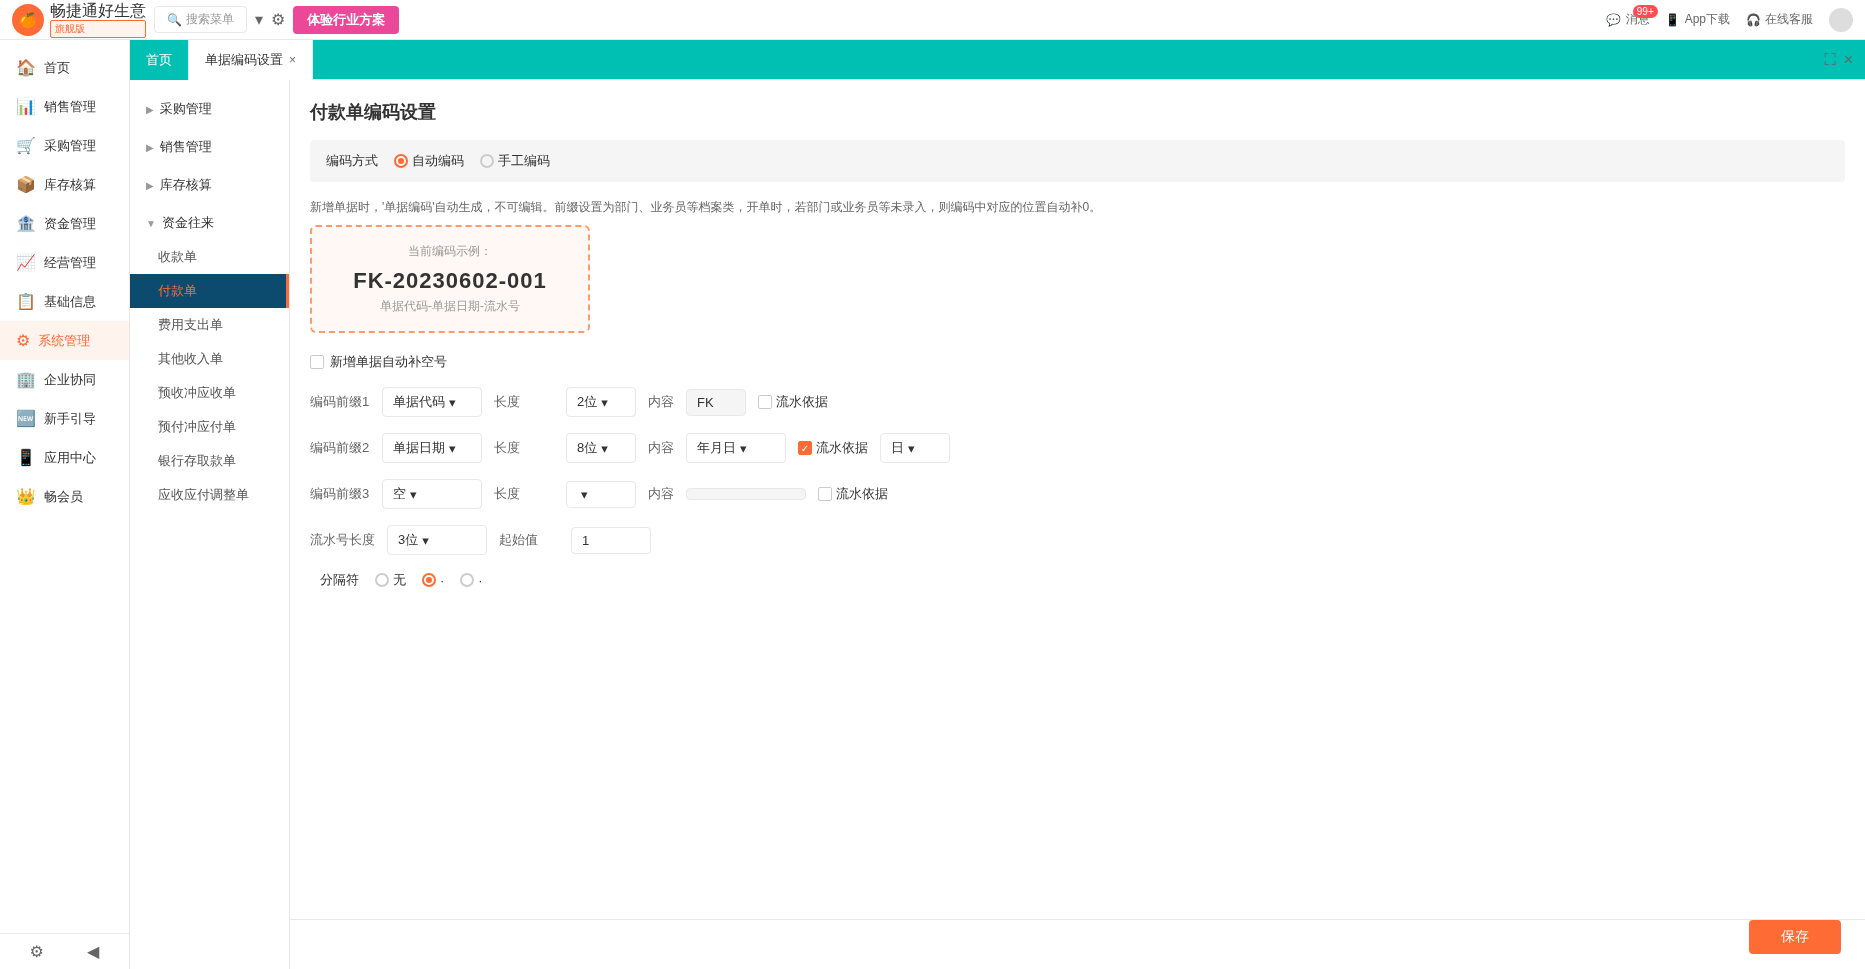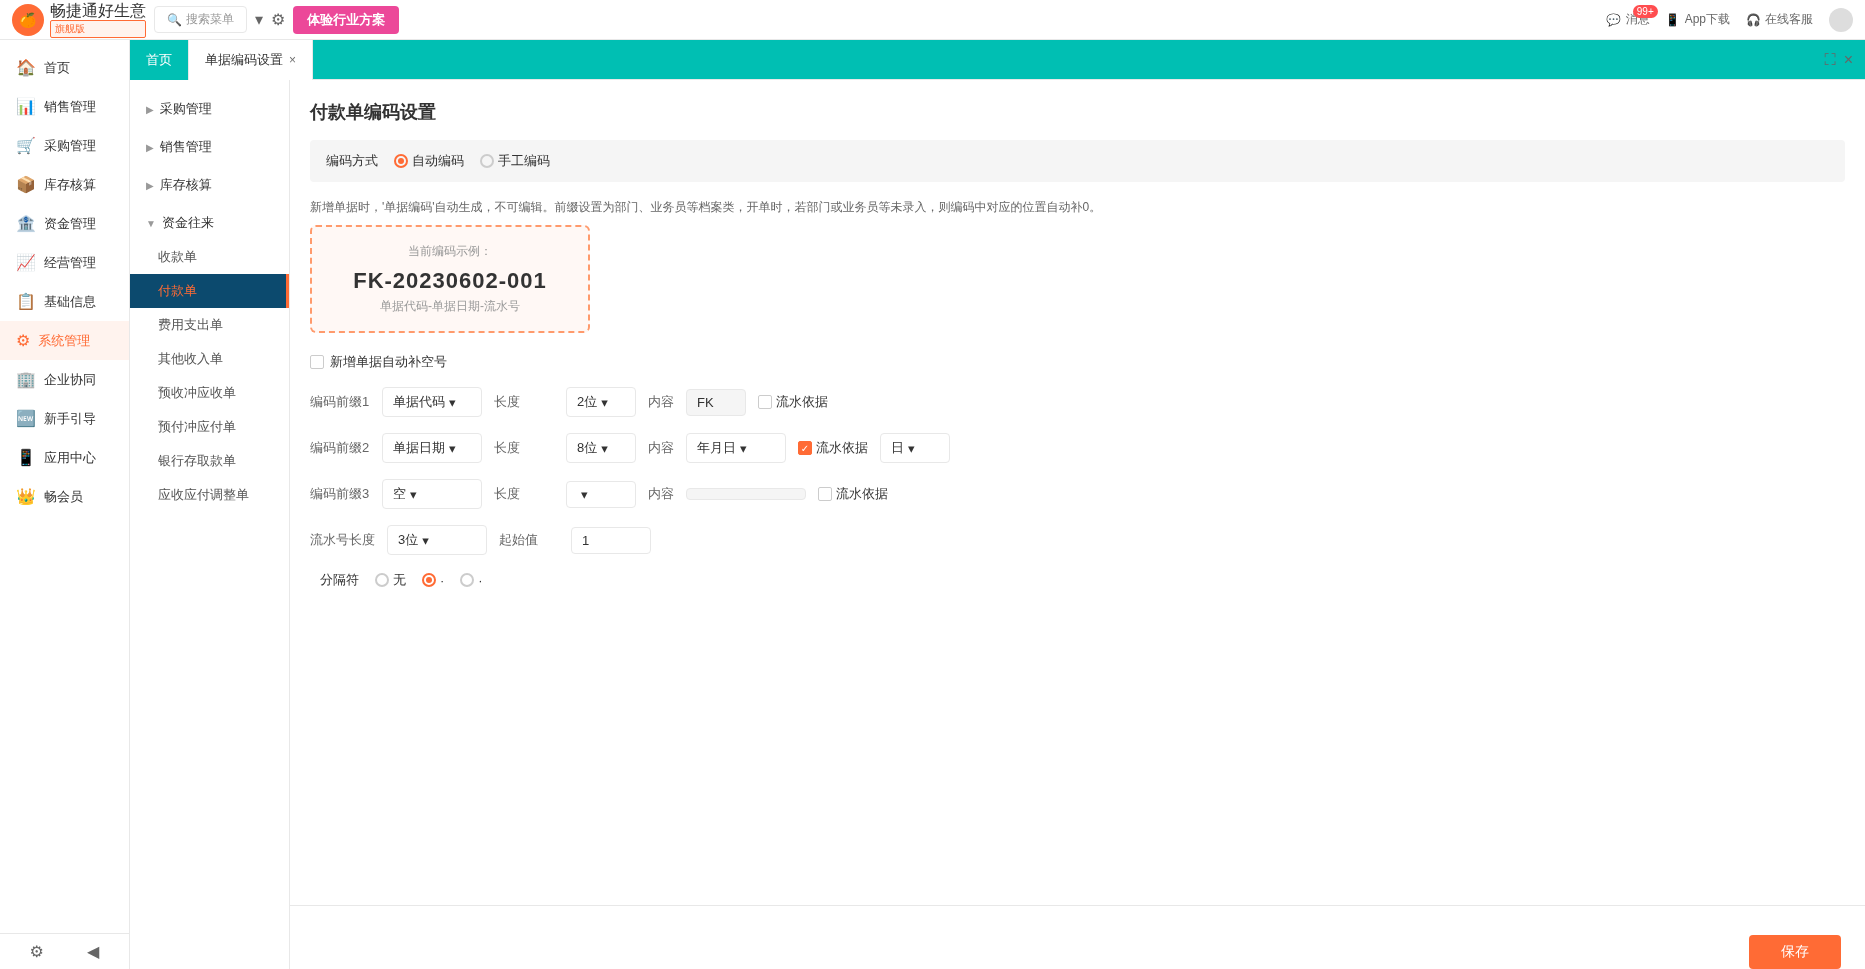--- a/index.html
+++ b/index.html
@@ -95,21 +95,21 @@
     .content-label { font-size: 13px; color: #666; }
     .content-value { font-size: 13px; color: #333; padding: 5px 10px; border: 1px solid #e8e8e8; border-radius: 4px; min-width: 60px; background: #f5f5f5; }
     .checkbox-inline { display: flex; align-items: center; gap: 4px; font-size: 13px; color: #333; }
     .checkbox-checked { width: 14px; height: 14px; border: 1px solid #ff6b35; background: #ff6b35; border-radius: 2px; display: flex; align-items: center; justify-content: center; cursor: pointer; color: white; font-size: 10px; }
     .checkbox-unchecked { width: 14px; height: 14px; border: 1px solid #ccc; border-radius: 2px; display: flex; align-items: center; justify-content: center; cursor: pointer; }
 
     
     .divider-row { display: flex; align-items: center; gap: 16px; margin-bottom: 16px; font-size: 13px; color: #333; margin-left: 10px; }
 
     
-    .bottom-bar { height: 64px; background: #fff; border-top: 1px solid #e8e8e8; display: flex; align-items: flex-end; justify-content: flex-end; padding: 0 24px; }
+    .bottom-bar { height: 50px; background: #fff; border-top: 1px solid #e8e8e8; display: flex; align-items: flex-start; justify-content: flex-end; padding: 0 24px; }
     .save-btn { background: #ff6b35; color: white; border: none; border-radius: 4px; padding: 8px 32px; font-size: 14px; cursor: pointer; }
 
     
     .tab-content-area { flex: 1; background: #fff; display: flex; flex-direction: column; }
     .tab-content-inner { flex: 1; display: flex; overflow: hidden; }
   </style>
 </head>
 <body>
 
 <div class="topbar">

